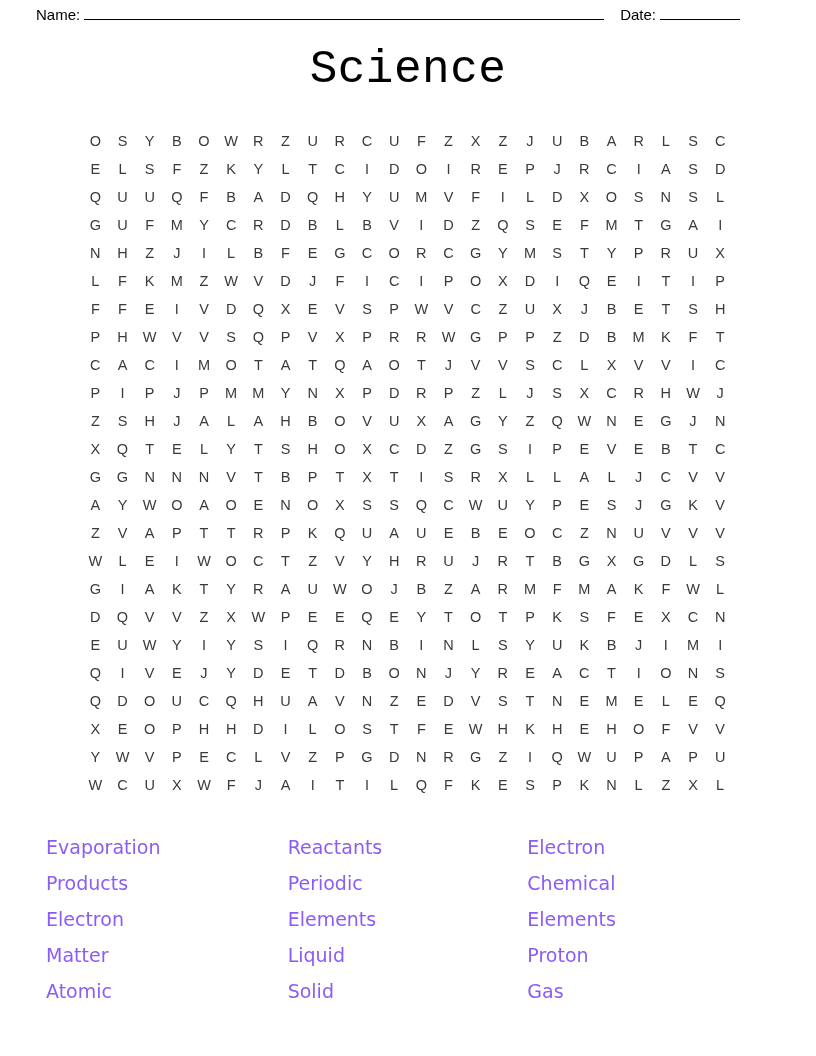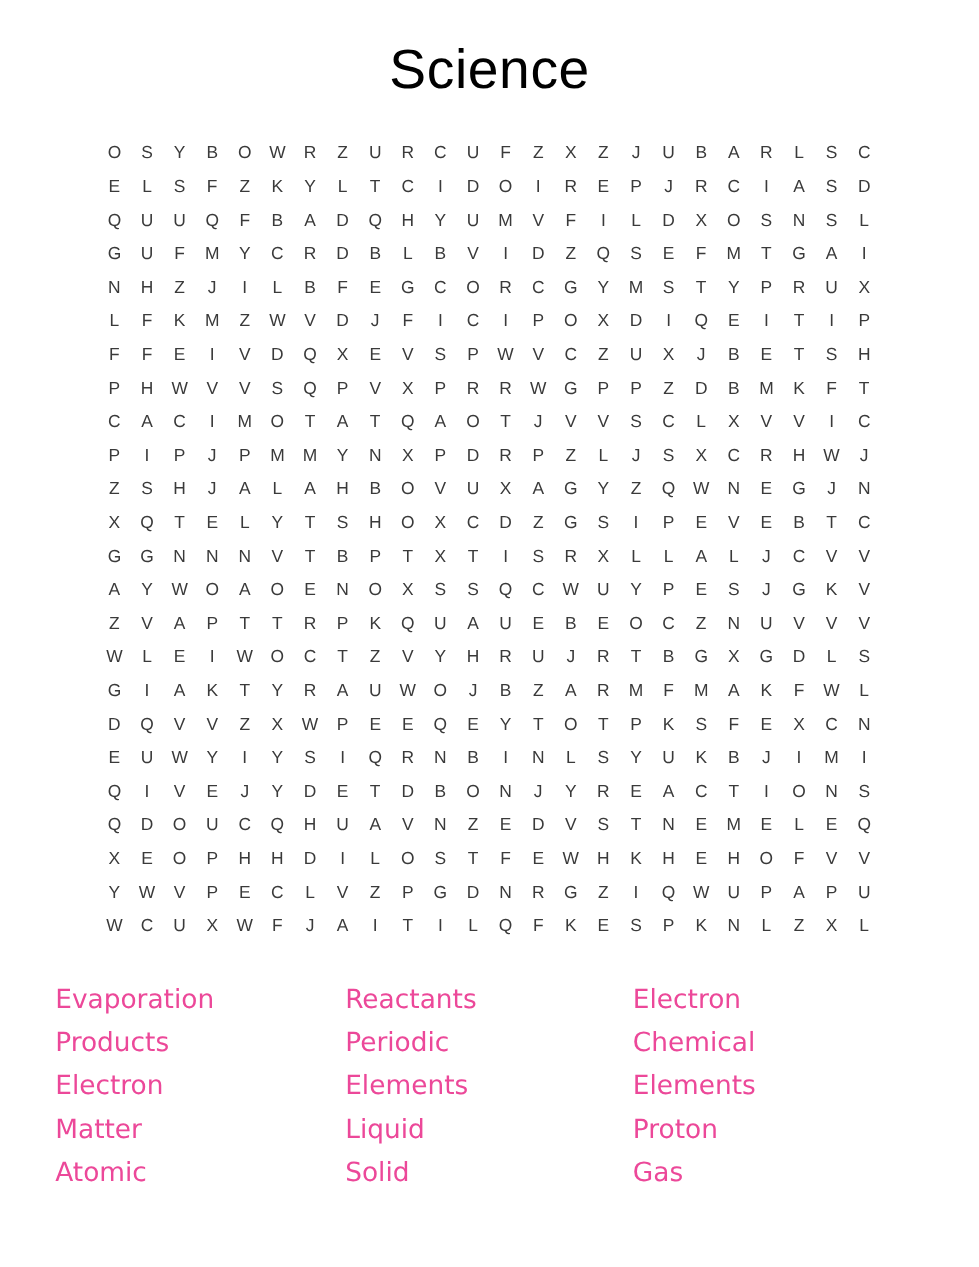--- a/index.html
+++ b/index.html
@@ -43,25 +43,25 @@
   .header-rule.short {
     flex: 0 0 80px;
   }
   .header-gap {
     width: 14px;
   }
 
   
   .title {
     text-align: center;
-    font-family: Liberation Sans, sans-serif;
+    font-family: Liberation Mono, monospace;
     font-weight: 400;
     font-size: 46px;
     letter-spacing: 0.5px;
-    margin: 32px 0 0 0;
+    margin: 22px 0 0 0;
     line-height: 1.1;
   }
 
   
   .grid {
     margin: 36px auto 0 auto;
     width: 652px;
     display: grid;
     grid-template-columns: repeat(21, 1fr);
     row-gap: 9px;
@@ -80,32 +80,39 @@
   .wordlist {
     margin: 34px 0 0 0;
     padding: 0 48px 0 46px;
     display: grid;
     grid-template-columns: 1fr 1fr 1fr;
     column-gap: 0;
     row-gap: 0;
   }
   .word {
     font-family: "DejaVu Sans", sans-serif;
-    font-size: 22px;
+    font-size: 19px;
     line-height: 36px;
-    color: #ec4899;
+    color: #8b5cf6;
     white-space: nowrap;
   }
   .col-2 .word { padding-left: 1px; }
 </style>
 </head>
 <body>
 
 <div class="page">
 
+  <div class="header-row">
+    <span class="header-label">Name:</span>
+    <span class="header-rule"></span>
+    <span class="header-gap"></span>
+    <span class="header-label">Date:</span>
+    <span class="header-rule short"></span>
+  </div>
 
   <h1 class="title">Science</h1>
 
   <div class="grid" id="letter-grid" style="grid-template-columns: repeat(24, 1fr);">
       <div class="cell">O</div>
       <div class="cell">S</div>
       <div class="cell">Y</div>
       <div class="cell">B</div>
       <div class="cell">O</div>
       <div class="cell">W</div>

